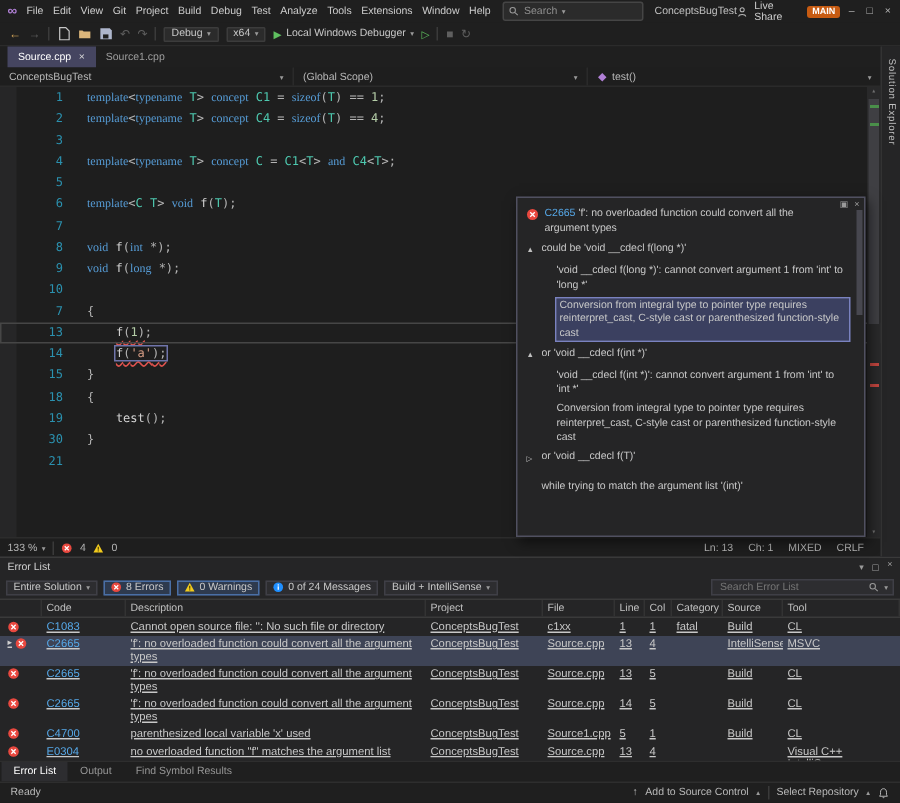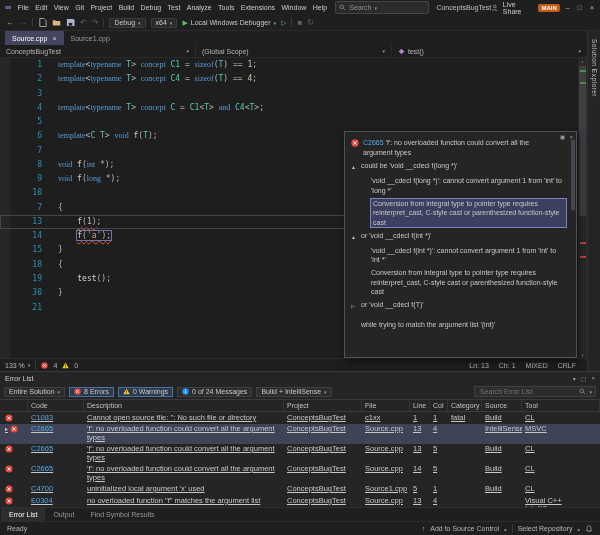--- a/index.html
+++ b/index.html
@@ -468,21 +468,21 @@
           <span class="ecell">CL</span>
         </div>
         <div class="erow">
           <span class="ecell egut">
             <svg class="sevsm3" viewBox="0 0 10 10">
               <circle cx="5" cy="5" r="4.4" fill="#E8483F"></circle>
               <path d="M3.2 3.2L6.8 6.8M6.8 3.2L3.2 6.8" stroke="#fff" stroke-width="1.1"></path>
             </svg>
           </span>
           <span class="ecell ecode">C4700</span>
-          <span class="ecell">uninitialized local argument 'x' used</span>
+          <span class="ecell">parenthesized local variable 'x' used</span>
           <span class="ecell">ConceptsBugTest</span>
           <span class="ecell">Source1.cpp</span>
           <span class="ecell">5</span>
           <span class="ecell">1</span>
           <span class="ecell"></span>
           <span class="ecell">Build</span>
           <span class="ecell">CL</span>
         </div>
         <div class="erow">
           <span class="ecell egut">

